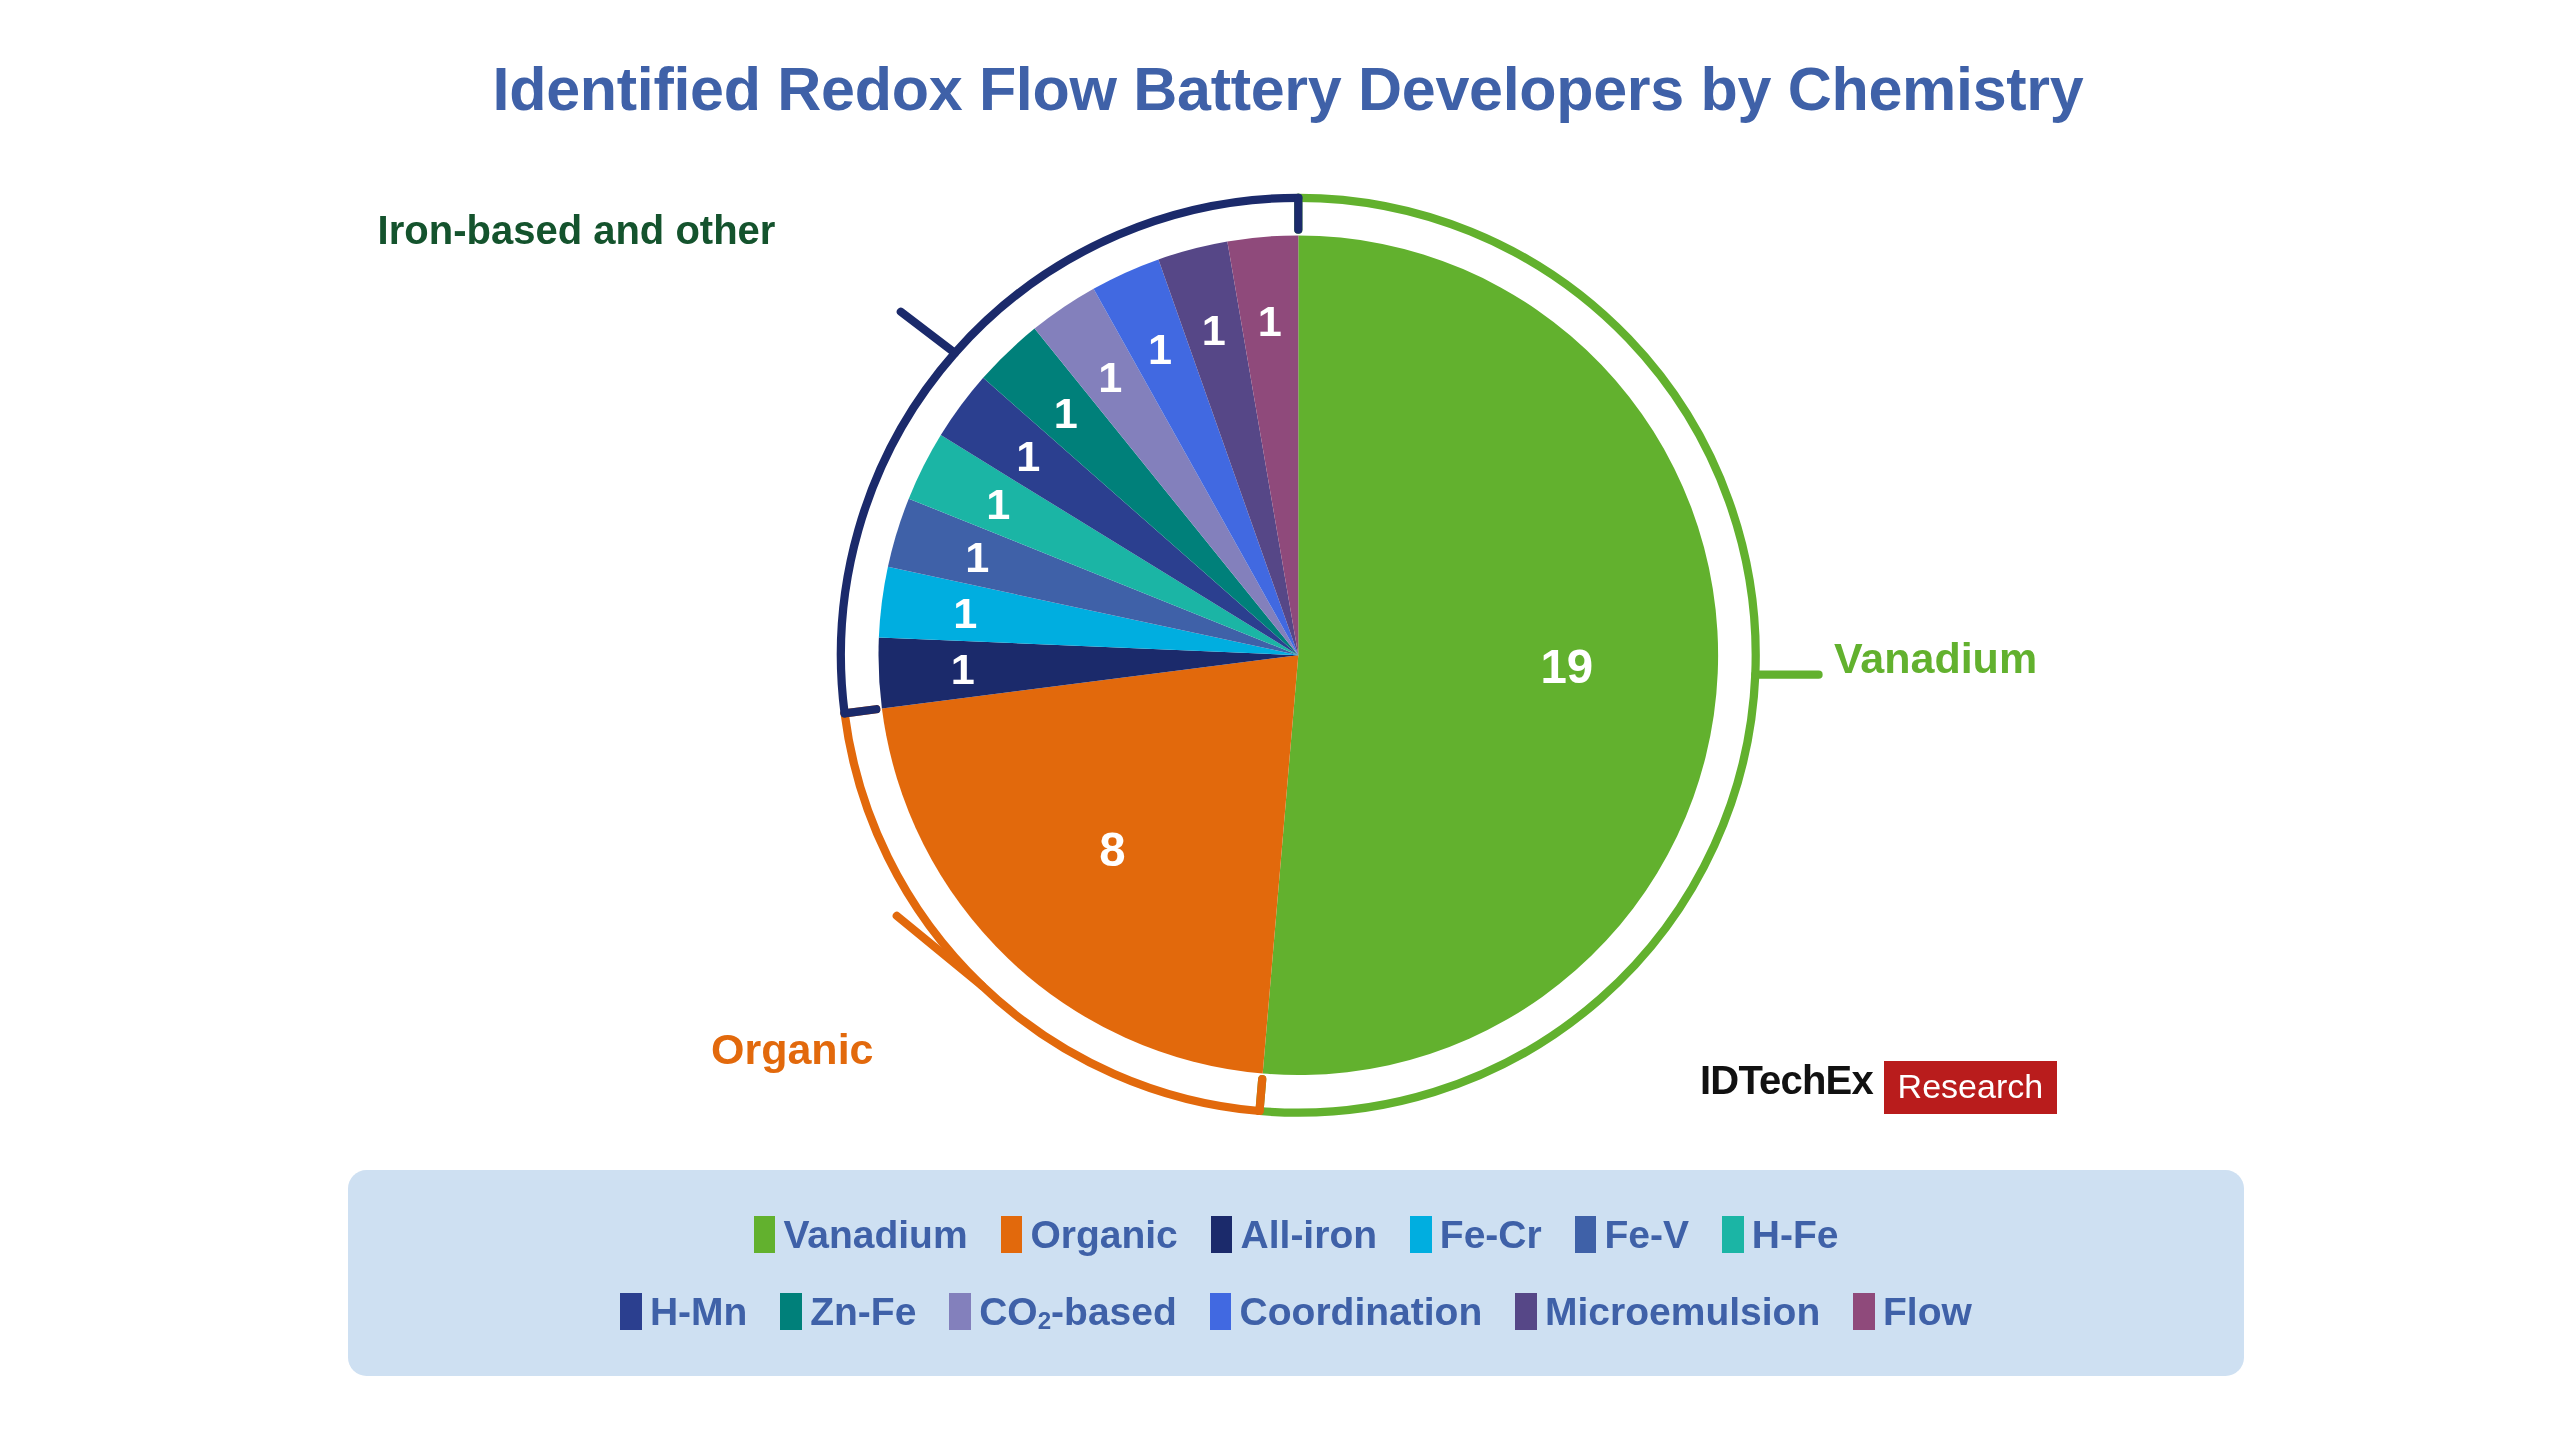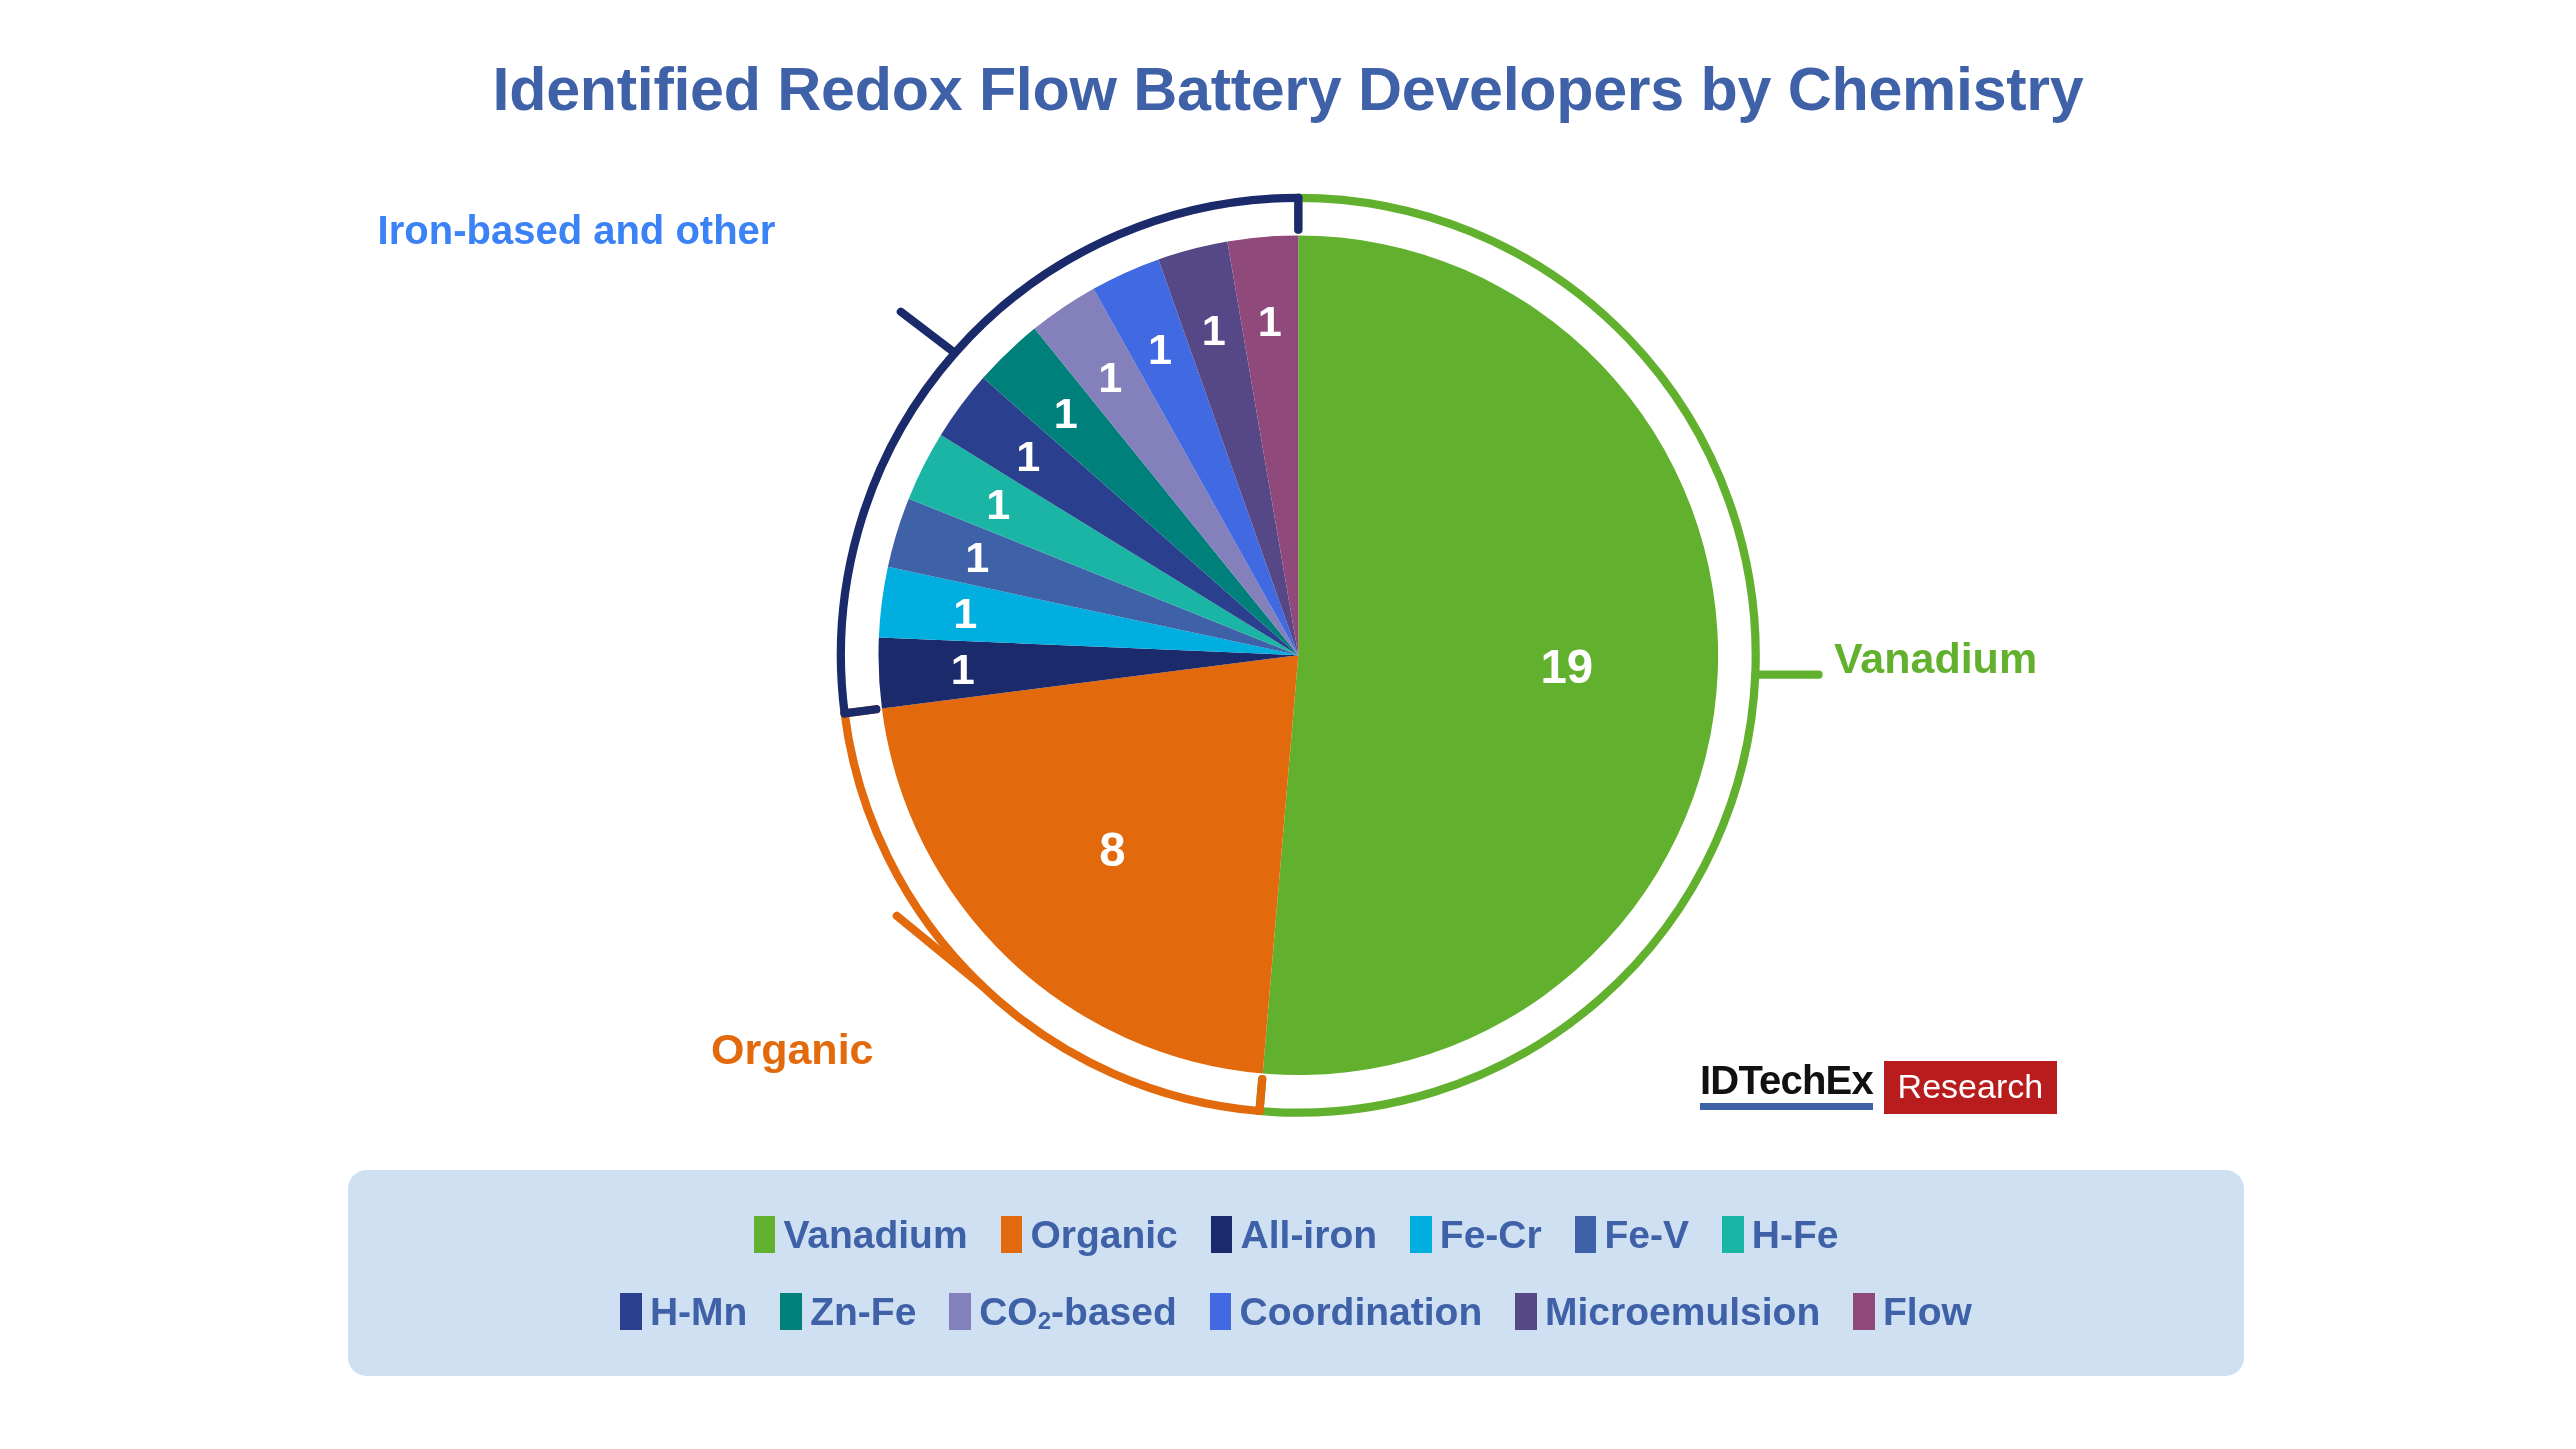--- a/index.html
+++ b/index.html
@@ -61,21 +61,21 @@
   
   #annotation-note {
     position: absolute;
     left: 247px;
     top: 206px;
     width: 659px;
     text-align: center;
     font-size: 40px;
     font-weight: bold;
     line-height: 1.20;
-    color: #3b82f6;
+    color: #14532d;
   }
 
   
   #label-vanadium {
     position: absolute;
     left: 1834px;
     top: 634px;
     font-size: 43px;
     font-weight: bold;
     color: #62B12E;
@@ -95,21 +95,21 @@
   #idtechex-logo {
     position: absolute;
     left: 1700px;
     top: 1061px;
     display: flex;
     align-items: stretch;
     height: 56px;
   }
   #idtechex-wordmark {
     display: flex;
-    flex-direction: column;
+    flex-direction: row;
     justify-content: flex-start;
     padding-right: 11.3px;
   }
   #idtechex-wordmark .word {
     font-size: 40px;
     font-weight: bold;
     color: #111111;
     line-height: 0.96;
     letter-spacing: -0.8px;
     white-space: nowrap;

